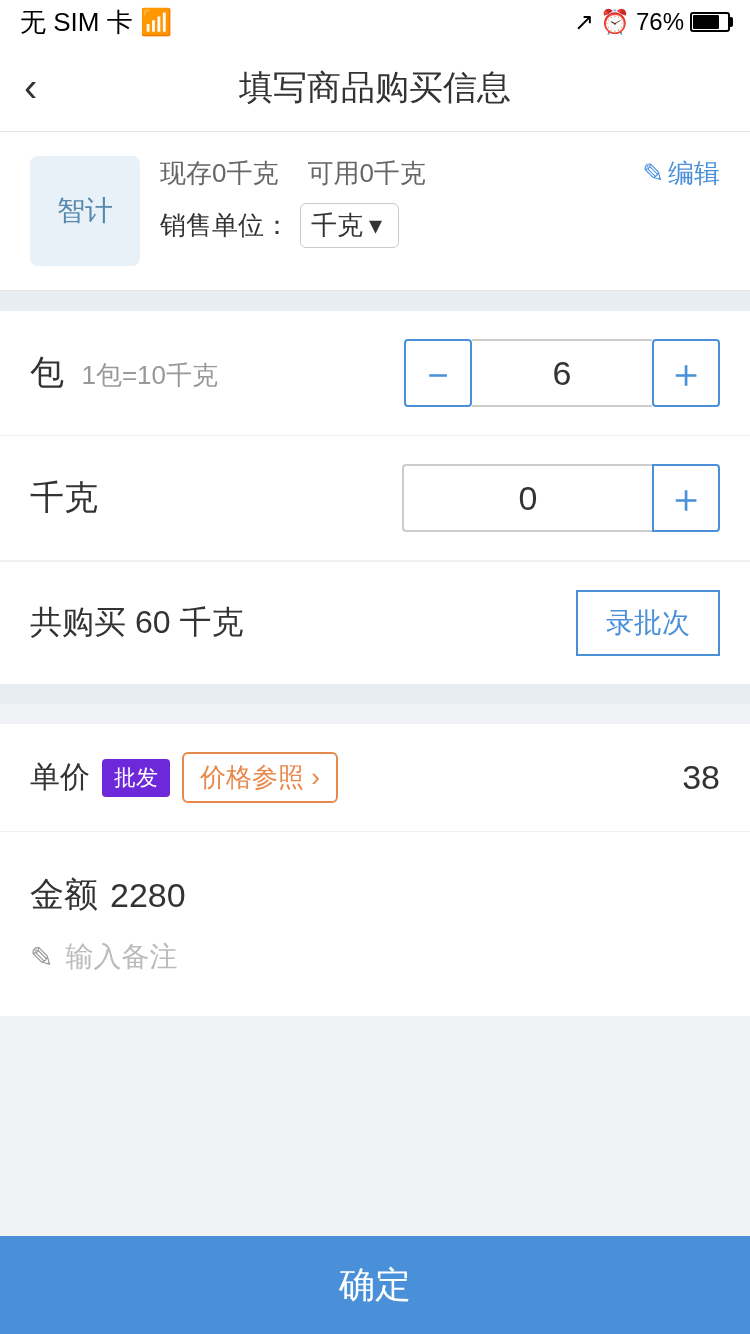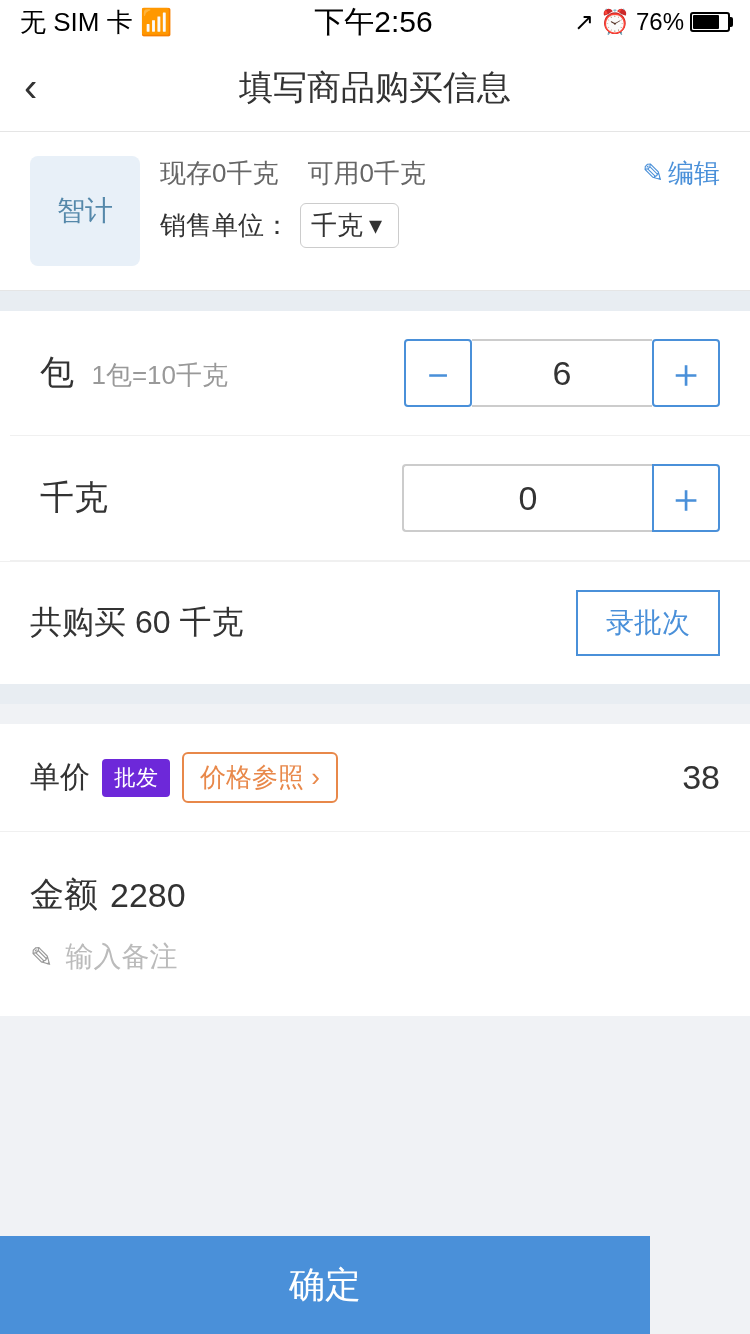--- a/index.html
+++ b/index.html
@@ -124,21 +124,20 @@
 
     
     .input-section {
       background: #fff;
     }
     .input-row {
       display: flex;
       align-items: center;
       padding: 28px 30px;
       border-bottom: 1px solid #f0f0f0;
-      margin-left: 10px;
     }
     .input-label {
       font-size: 34px;
       color: #333;
       flex: 1;
     }
     .input-hint {
       font-size: 26px;
       color: #999;
       margin-left: 8px;
@@ -293,21 +292,21 @@
       background: #f0f2f5;
       flex: 1;
       min-height: 380px;
     }
 
     
     .confirm-btn-bar {
       position: fixed;
       bottom: 0;
       left: 0;
-      width: 650px;
+      width: 750px;
       height: 98px;
       background: #4a90d9;
       display: flex;
       align-items: center;
       justify-content: center;
       cursor: pointer;
     }
     .confirm-btn-text {
       font-size: 36px;
       color: #fff;
@@ -315,21 +314,20 @@
     }
   </style>
 </head>
 <body>
 
 <div class="status-bar">
   <div class="status-left">
     <span>无 SIM 卡</span>
     <span>📶</span>
   </div>
-  <div class="status-center">下午2:56</div>
   <div class="status-right">
     <span>↗</span>
     <span>⏰</span>
     <span>76%</span>
     <span style="display:inline-block;width:40px;height:20px;border:2px solid #000;border-radius:3px;position:relative;vertical-align:middle;">
       <span style="position:absolute;left:1px;top:1px;bottom:1px;width:73%;background:#000;border-radius:1px;display:block;"></span>
       <span style="position:absolute;right:-5px;top:50%;transform:translateY(-50%);width:4px;height:10px;background:#000;border-radius:0 2px 2px 0;display:block;"></span>
     </span>
   </div>
 </div>

